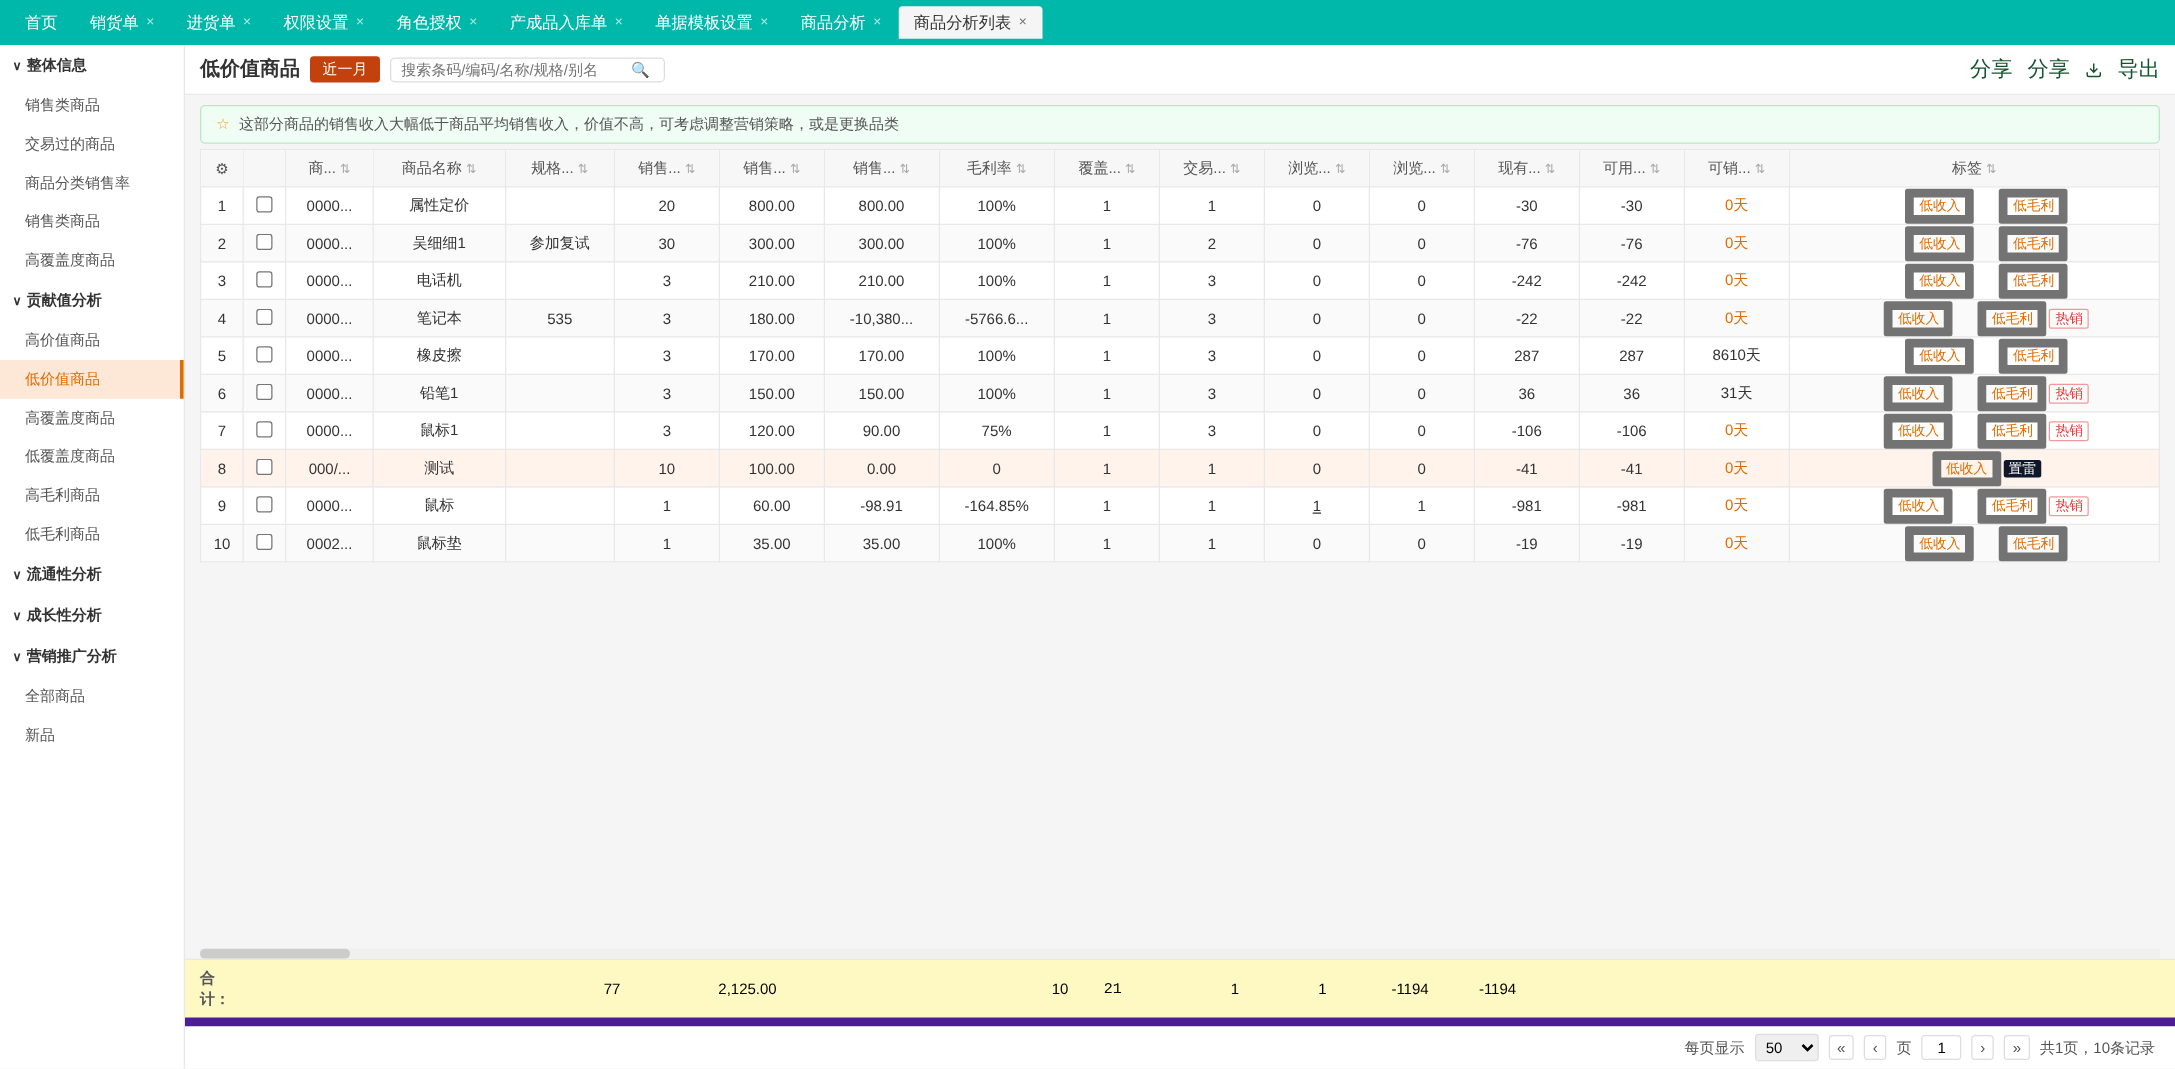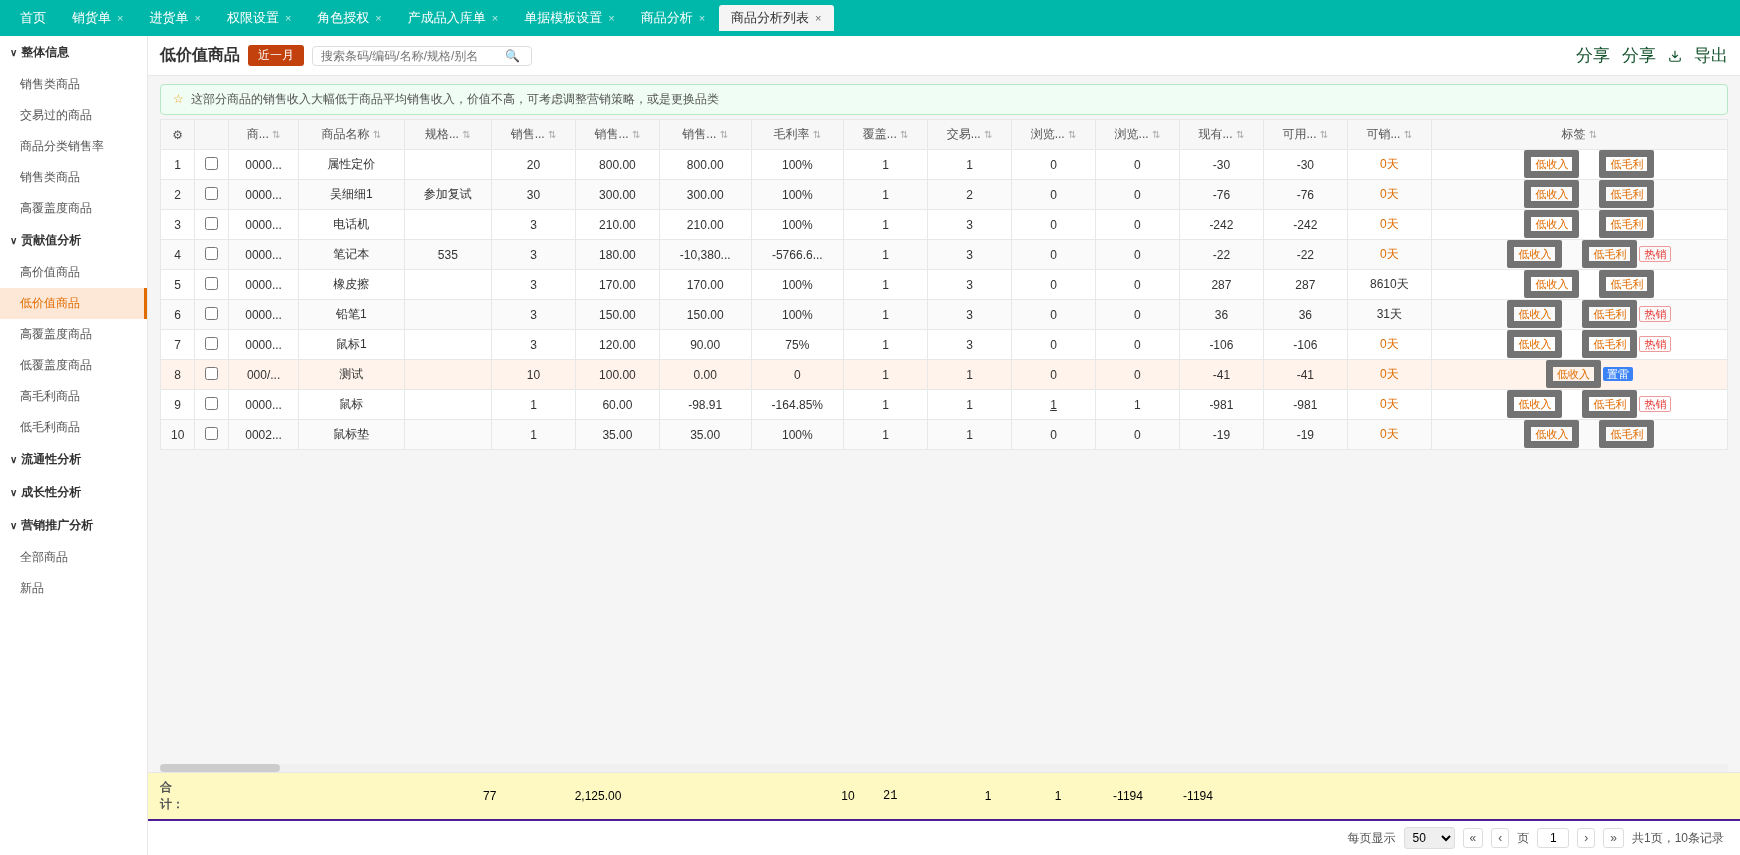--- a/index.html
+++ b/index.html
@@ -161,21 +161,21 @@
       border: 1px solid #e8e8e8;
       padding: 6px 4px;
       text-align: center;
       color: #333;
       white-space: nowrap;
     }
     tbody tr:nth-child(even) td { background: #fafafa; }
     tbody tr.highlighted td { background: #fff3ec; }
     .tag-orange { color: #e06c00; font-size: 11px; padding: 1px 4px; border: 7px solid #737373; border-radius: 2px; margin-left: 20px; }
     .tag-red { color: #e53935; font-size: 11px; padding: 1px 4px; border: 1px solid #ef9a9a; border-radius: 2px; margin-left: 2px; }
-    .tag-orange-fill { color: #fff; background: #3b82f6; font-size: 11px; padding: 1px 4px; border-radius: 2px; margin-left: 2px; }
+    .tag-orange-fill { color: #fff; background: #0f172a; font-size: 11px; padding: 1px 4px; border-radius: 2px; margin-left: 2px; }
     .day-orange { color: #e06c00; }
     .underline { text-decoration: underline; cursor: pointer; }
 
     
     .table-footer {
       background: #fef9c3;
       border-top: 1px solid #e8e8e8;
       display: flex;
       align-items: center;
       padding: 6px 12px;
@@ -188,21 +188,21 @@
       font-weight: bold;
     }
 
     
     .pagination-bar {
       display: flex;
       align-items: center;
       justify-content: flex-end;
       padding: 6px 16px;
       background: #fff;
-      border-top: 2px solid #4c1d95;
+      border-top: 7px solid #4c1d95;
       gap: 8px;
       color: #555;
     }
     .page-size-select {
       border: 1px solid #ddd;
       border-radius: 3px;
       padding: 2px 4px;
     }
     .page-btn {
       border: 1px solid #ddd;

